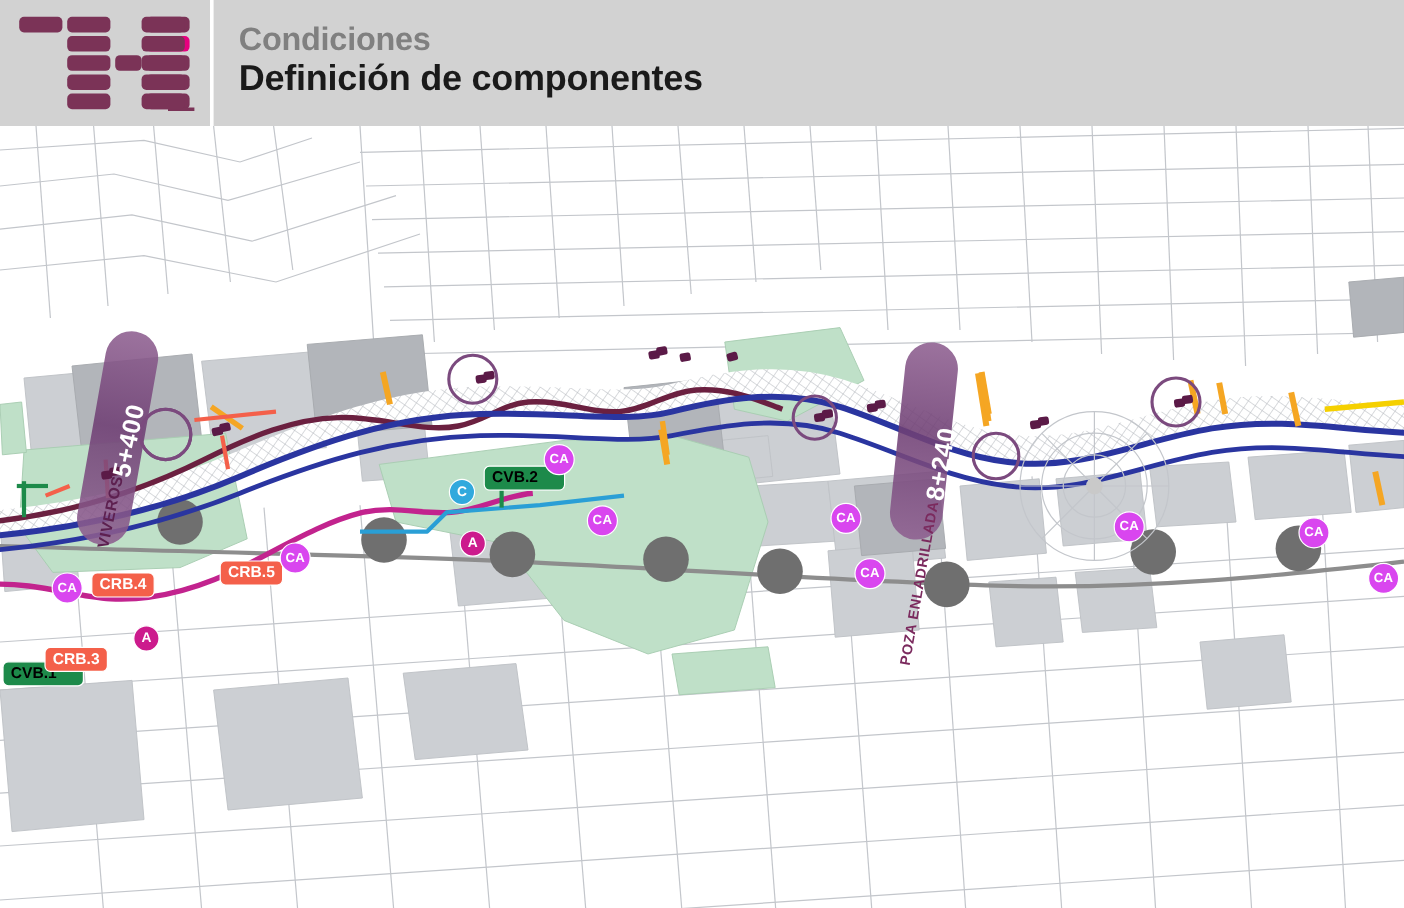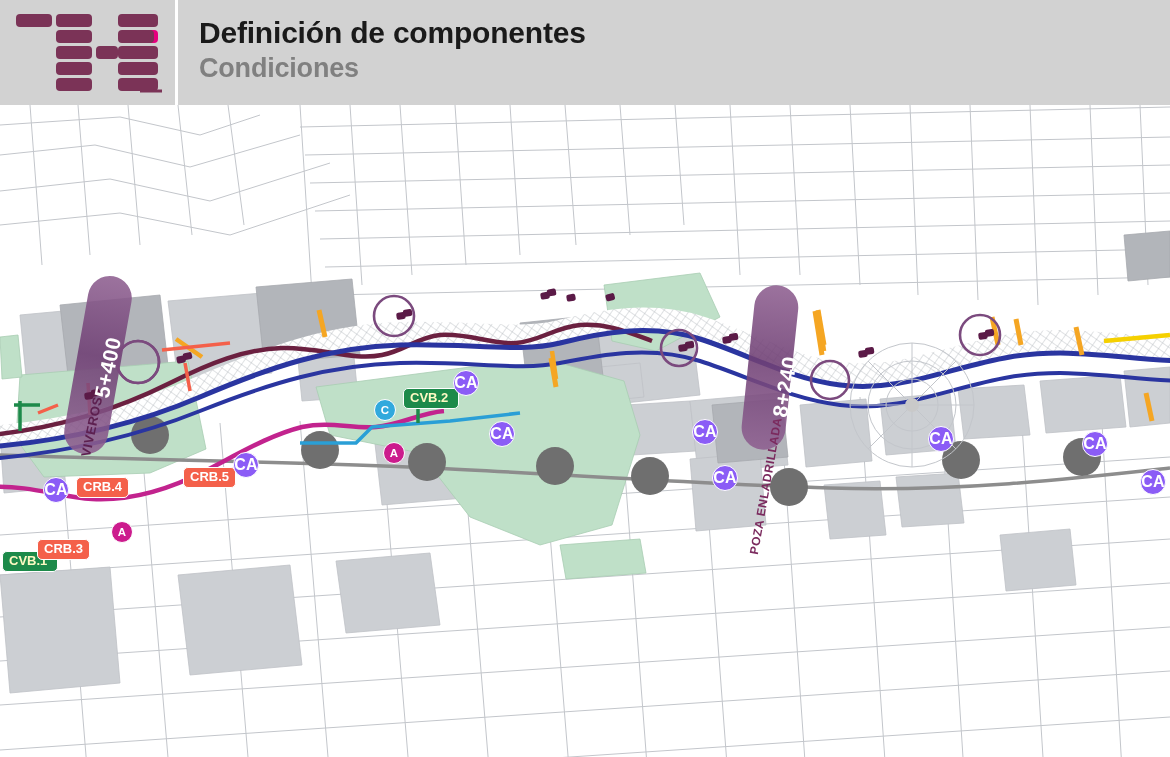--- a/index.html
+++ b/index.html
@@ -33,22 +33,22 @@
   #map-area{
     position:absolute;left:0;top:105px;width:1170px;height:652px;
     background:#ffffff;overflow:hidden;
   }
   #map-svg{position:absolute;left:0;top:0;}
 
   
   .badge{position:absolute;pointer-events:auto;}
   .badge-ca{
     width:26px;height:26px;border-radius:50%;
-    background:#8b5cf6;border:1.5px solid #ffffff;
-    color:#ffffff;font-size:16px;font-weight:bold;
+    background:#d946ef;border:1.5px solid #ffffff;
+    color:#ffffff;font-size:11px;font-weight:bold;
     display:flex;align-items:center;justify-content:center;
     box-sizing:border-box;letter-spacing:0.2px;
   }
   .badge-a{
     width:22px;height:22px;border-radius:50%;
     background:#cc1b8d;border:1.5px solid #ffffff;
     color:#ffffff;font-size:11.5px;font-weight:bold;
     display:flex;align-items:center;justify-content:center;box-sizing:border-box;
   }
   .badge-c{
@@ -58,22 +58,22 @@
     display:flex;align-items:center;justify-content:center;box-sizing:border-box;
   }
   .badge-crb{
     background:#f4604a;border:1.5px solid #ffffff;border-radius:5px;
     color:#ffffff;font-size:13px;font-weight:bold;
     padding:1px 6px 2px 6px;box-sizing:border-box;white-space:nowrap;
     line-height:1.25;
   }
   .badge-cvb{
     background:#1d8a4a;border:1.5px solid #ffffff;border-radius:5px;
-    color:#fef9c3;font-size:13px;font-weight:bold;
-    padding:1px 10px 2px 6px;box-sizing:border-box;white-space:nowrap;
+    color:#000000;font-size:13px;font-weight:bold;
+    padding:1px 22px 2px 6px;box-sizing:border-box;white-space:nowrap;
     line-height:1.25;
   }
   .station-chainage{
     position:absolute;color:#ffffff;font-size:21px;font-weight:bold;
     white-space:nowrap;letter-spacing:0.5px;
   }
   .station-name{
     position:absolute;color:#5d2050;font-size:13px;font-weight:bold;
     white-space:nowrap;letter-spacing:0.5px;
   }
@@ -128,22 +128,22 @@
     <g fill="#7b3357">
       <rect x="8" y="2" width="36" height="13" rx="4"></rect>
       <rect x="8" y="18" width="36" height="13" rx="4"></rect>
       <rect x="8" y="34" width="36" height="13" rx="4"></rect>
       <rect x="8" y="50" width="36" height="13" rx="4"></rect>
       <rect x="8" y="66" width="36" height="13" rx="4"></rect>
     </g>
   </svg>
 
   <div id="title-block">
+    <div id="page-subtitle">Condiciones</div>
     <div id="page-title">Definición de componentes</div>
-    <div id="page-subtitle">Condiciones</div>
   </div>
 </div>
 
 <div id="map-area">
 
   <svg id="map-svg" width="1170" height="652" viewBox="0 0 1170 652">
 
     <defs>
       <pattern id="hatch" width="7" height="7" patternUnits="userSpaceOnUse" patternTransform="rotate(35)">
         <rect width="7" height="7" fill="#ffffff"></rect>

